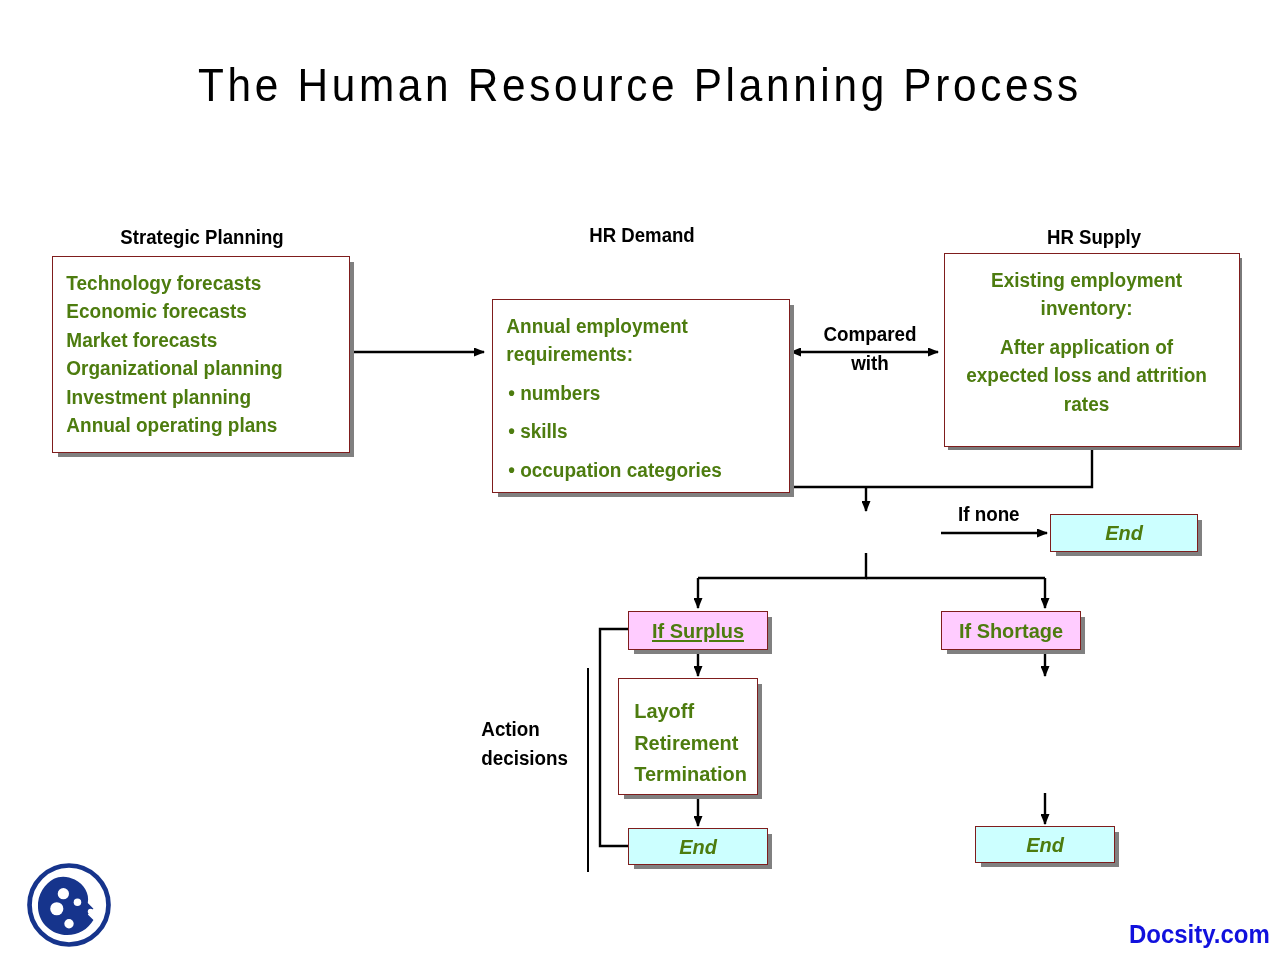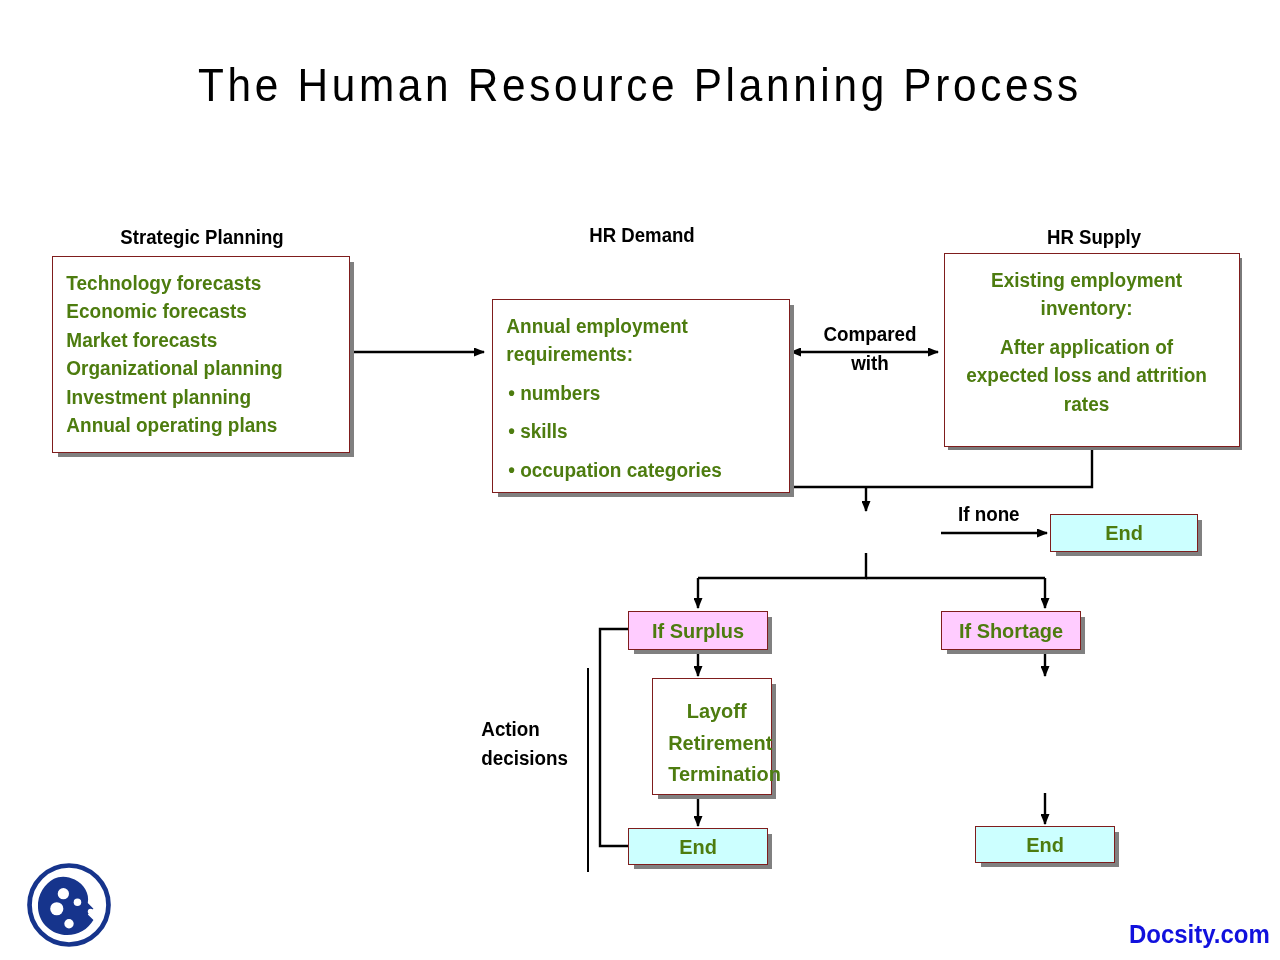--- a/index.html
+++ b/index.html
@@ -91,21 +91,21 @@
   .stack-label {
     font-size: 21px;
     font-weight: bold;
     line-height: 1.5;
     padding: 16px 0 0 16px;
     transform: scaleX(0.95);
     transform-origin: left top;
   }
 
   .fill-pink { background: #ffccff; }
-  .fill-cyan { background: #ccffff; }
+  .fill-cyan { background: #ccffff; font-style: italic; }
 
   
   .free-label {
     position: absolute;
     font-size: 20px;
     font-weight: bold;
     color: #000000;
     white-space: nowrap;
     transform: scaleX(0.94);
   }
@@ -241,29 +241,29 @@
   <div class="free-label two-line left-align" style="left:478px; top:715px; width:110px; text-align:left;">
     <span>Action</span><br>
     <span>decisions</span>
   </div>
 
 
   <div class="node shadowed fill-cyan" style="left:1050px; top:514px; width:148px; height:38px;">
     <div class="centered-label">End</div>
   </div>
 
-  <div class="node shadowed fill-pink" style="left:628px; top:611px; width:140px; height:39px;">
+  <div class="node shadowed fill-pink" style="left:628px; top:611px; width:140px; height:39px;text-decoration:underline;">
     <div class="centered-label">If Surplus</div>
   </div>
 
   <div class="node shadowed fill-pink" style="left:941px; top:611px; width:140px; height:39px;">
     <div class="centered-label">If Shortage</div>
   </div>
 
-  <div class="node shadowed" style="left:652px; top:678px; width:120px; height:117px;text-align:center;">
+  <div class="node shadowed" style="left:618px; top:678px; width:140px; height:117px;">
     <div class="stack-label">
       <div>Layoff</div>
       <div>Retirement</div>
       <div>Termination</div>
     </div>
   </div>
 
 
   <div class="node shadowed fill-cyan" style="left:628px; top:828px; width:140px; height:37px;">
     <div class="centered-label">End</div>

